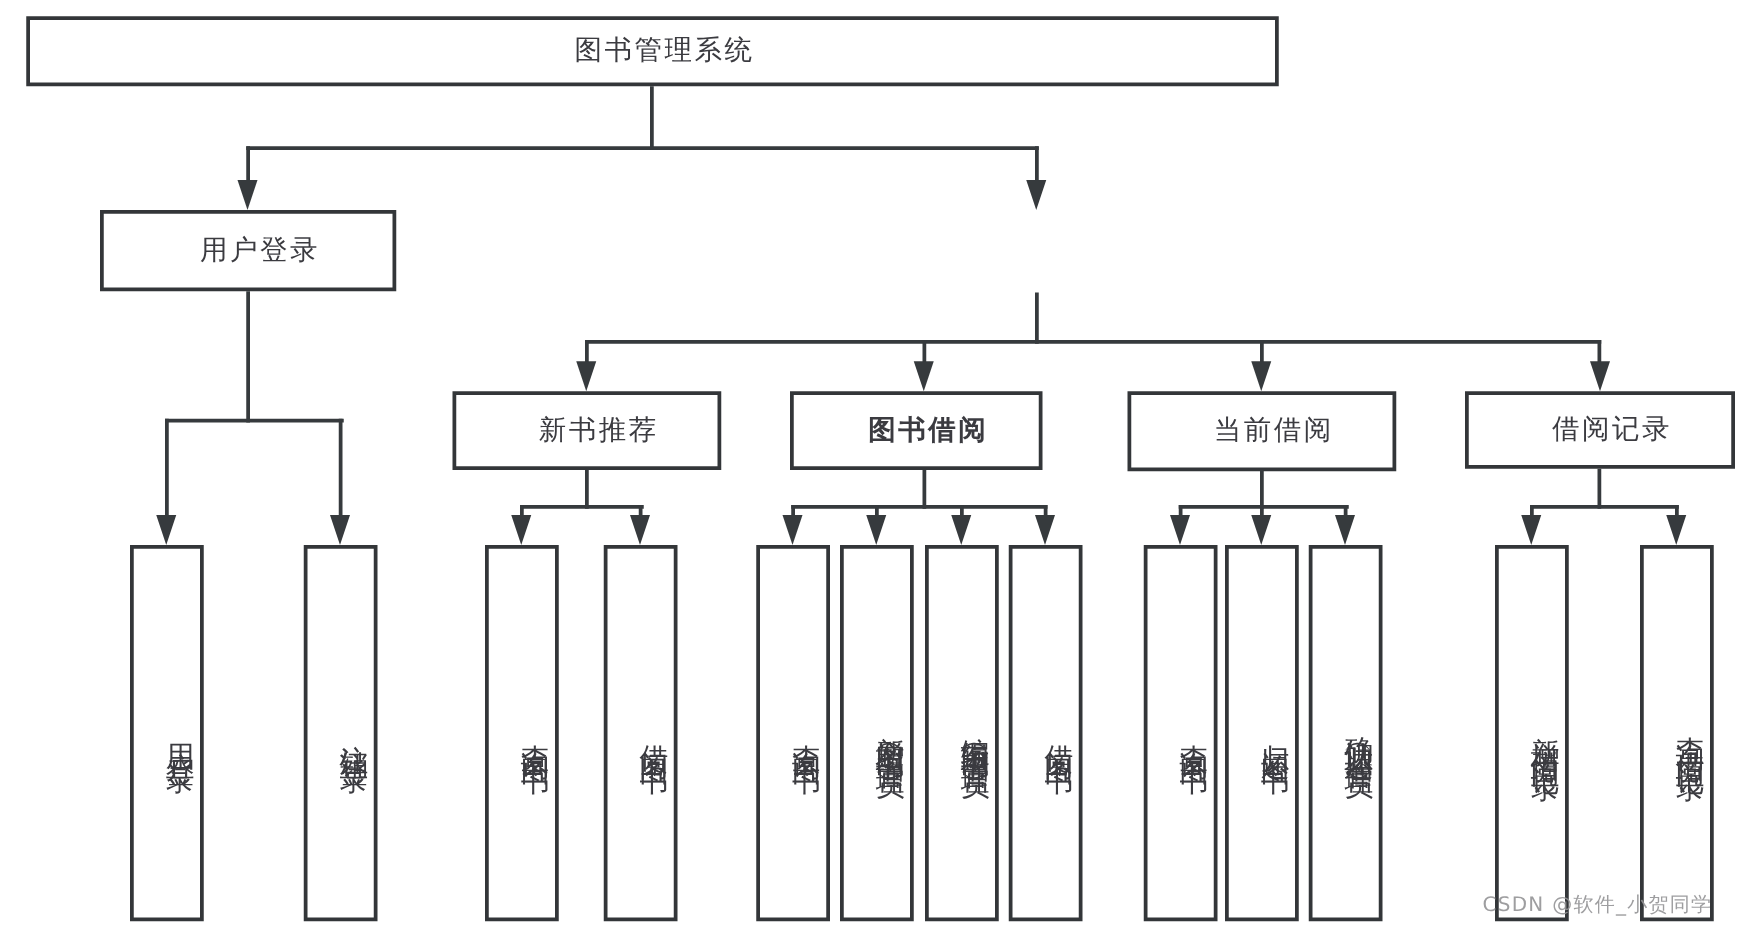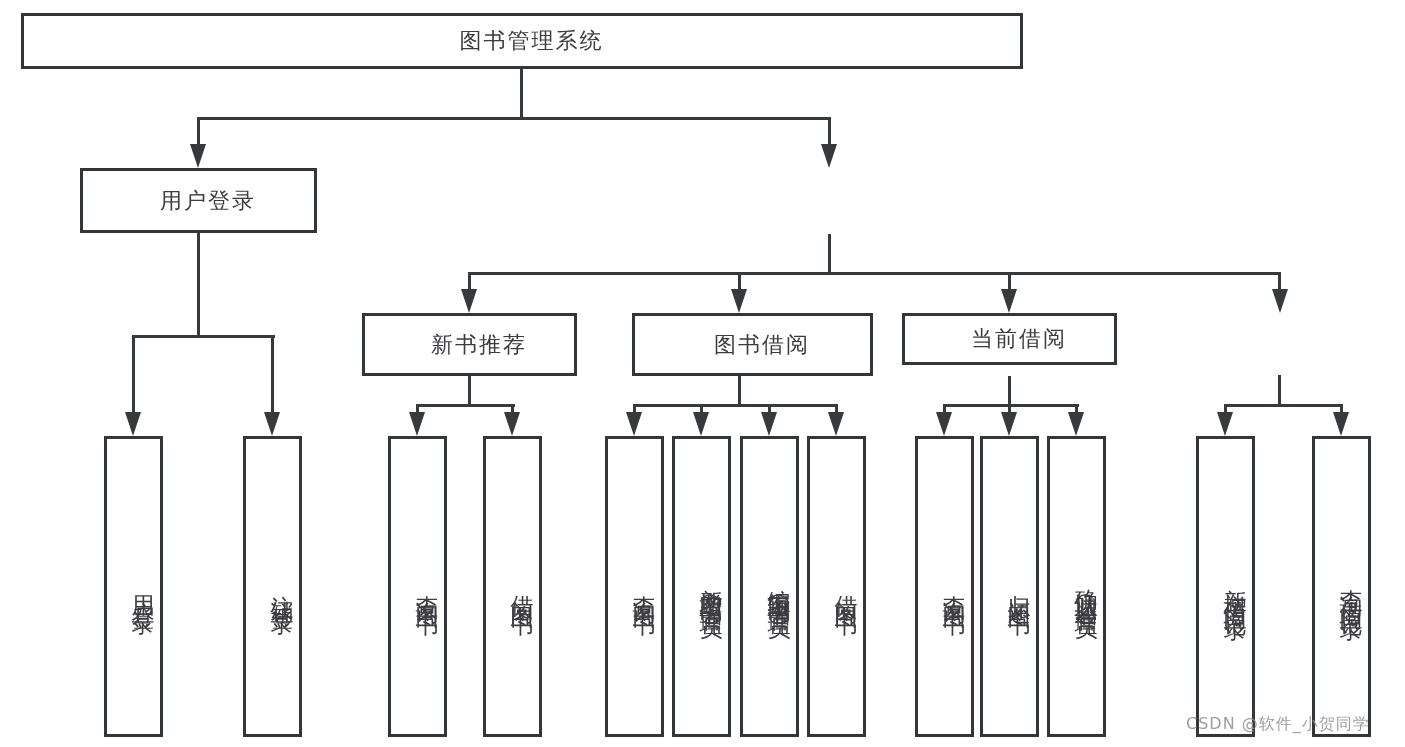--- a/index.html
+++ b/index.html
@@ -64,25 +64,28 @@
   <div class="v" style="left:738px; top:272px; height:20px;"></div>
   <div class="arr" style="left:731px; top:289px;"></div>
   <div class="v" style="left:1008px; top:272px; height:20px;"></div>
   <div class="arr" style="left:1001px; top:289px;"></div>
   <div class="v" style="left:1278px; top:272px; height:20px;"></div>
   <div class="arr" style="left:1272px; top:289px;"></div>
 
   <div class="box" style="left:362px; top:313px; width:215px; height:63px;justify-content:center;">
     <span>新书推荐</span>
   </div>
-  <div class="box" style="left:632px; top:313px; width:241px; height:63px;">
+  <div class="box" style="left:632px; top:313px; width:202px; height:63px;font-weight:bold;">
     <span>图书借阅</span>
   </div>
-  <div class="box" style="left:902px; top:313px; width:215px; height:52px;">
+  <div class="box" style="left:902px; top:313px; width:215px; height:64px;">
     <span>当前借阅</span>
+  </div>
+  <div class="box" style="left:1172px; top:313px; width:216px; height:62px;">
+    <span>借阅记录</span>
   </div>
 
   <div class="v" style="left:468px; top:376px; height:31px;"></div>
   <div class="h" style="left:416px; top:404px; width:99px;"></div>
   <div class="v" style="left:416px; top:404px; height:10px;"></div>
   <div class="arr" style="left:409px; top:412px;"></div>
   <div class="v" style="left:511px; top:404px; height:10px;"></div>
   <div class="arr" style="left:504px; top:412px;"></div>
 
   <div class="v" style="left:738px; top:376px; height:31px;"></div>

